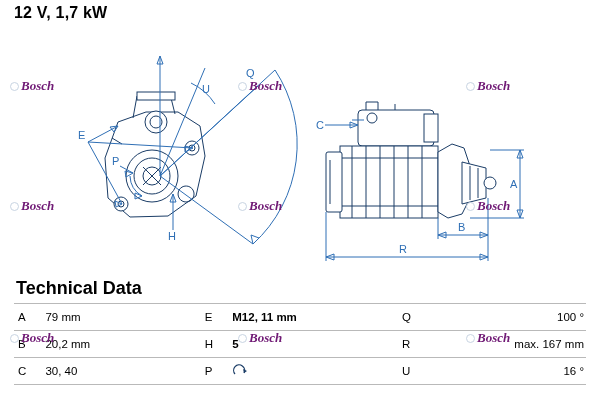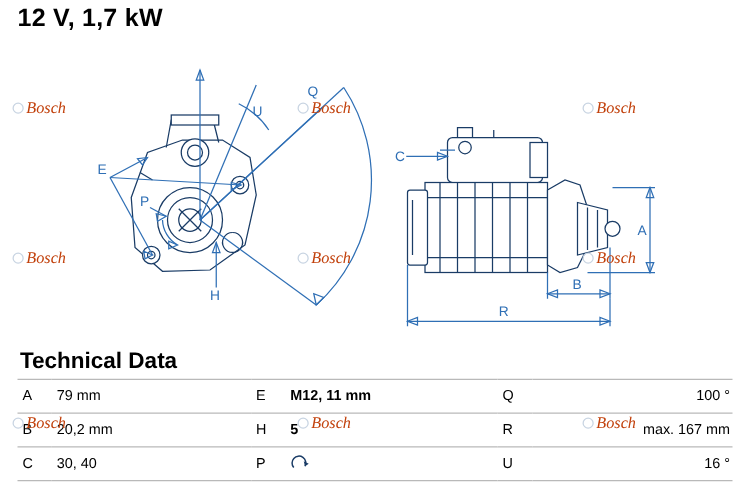--- a/index.html
+++ b/index.html
@@ -16,38 +16,39 @@
   }
   .page {
     position: relative;
     width: 600px;
     height: 400px;
   }
   .title {
     position: absolute;
     left: 14px;
     top: 4px;
-    font-size: 20px;
+    font-size: 16px;
     font-weight: bold;
     letter-spacing: 0.2px;
   }
   .drawing-area {
     position: absolute;
     left: 0;
     top: 26px;
     width: 600px;
     height: 248px;
   }
   .watermark {
     position: absolute;
     font-family: "Liberation Serif", serif;
     font-style: italic;
     font-size: 13px;
-    color: #c2410c;
+    color: #701a75;
     user-select: none;
+    font-weight: bold;
   }
   .wm1 { left: 10px; top: 52px; }
   .wm2 { left: 238px; top: 52px; }
   .wm3 { left: 466px; top: 52px; }
   .wm4 { left: 10px; top: 172px; }
   .wm5 { left: 238px; top: 172px; }
   .wm6 { left: 466px; top: 172px; }
   .wm7 { left: 10px; top: 330px; }
   .wm8 { left: 238px; top: 330px; }
   .wm9 { left: 466px; top: 330px; }

